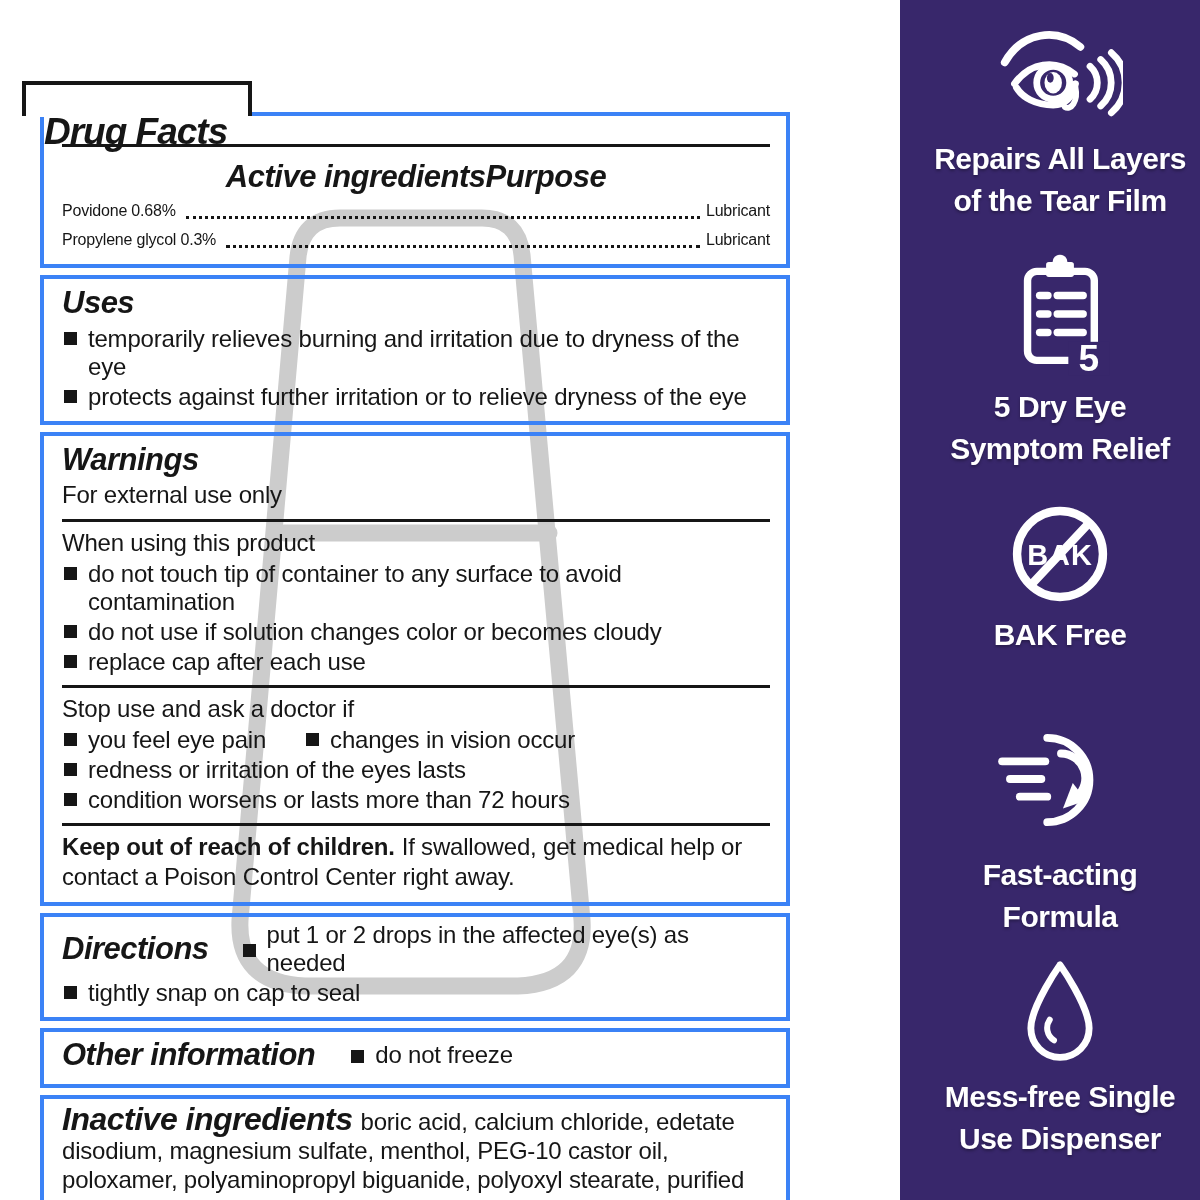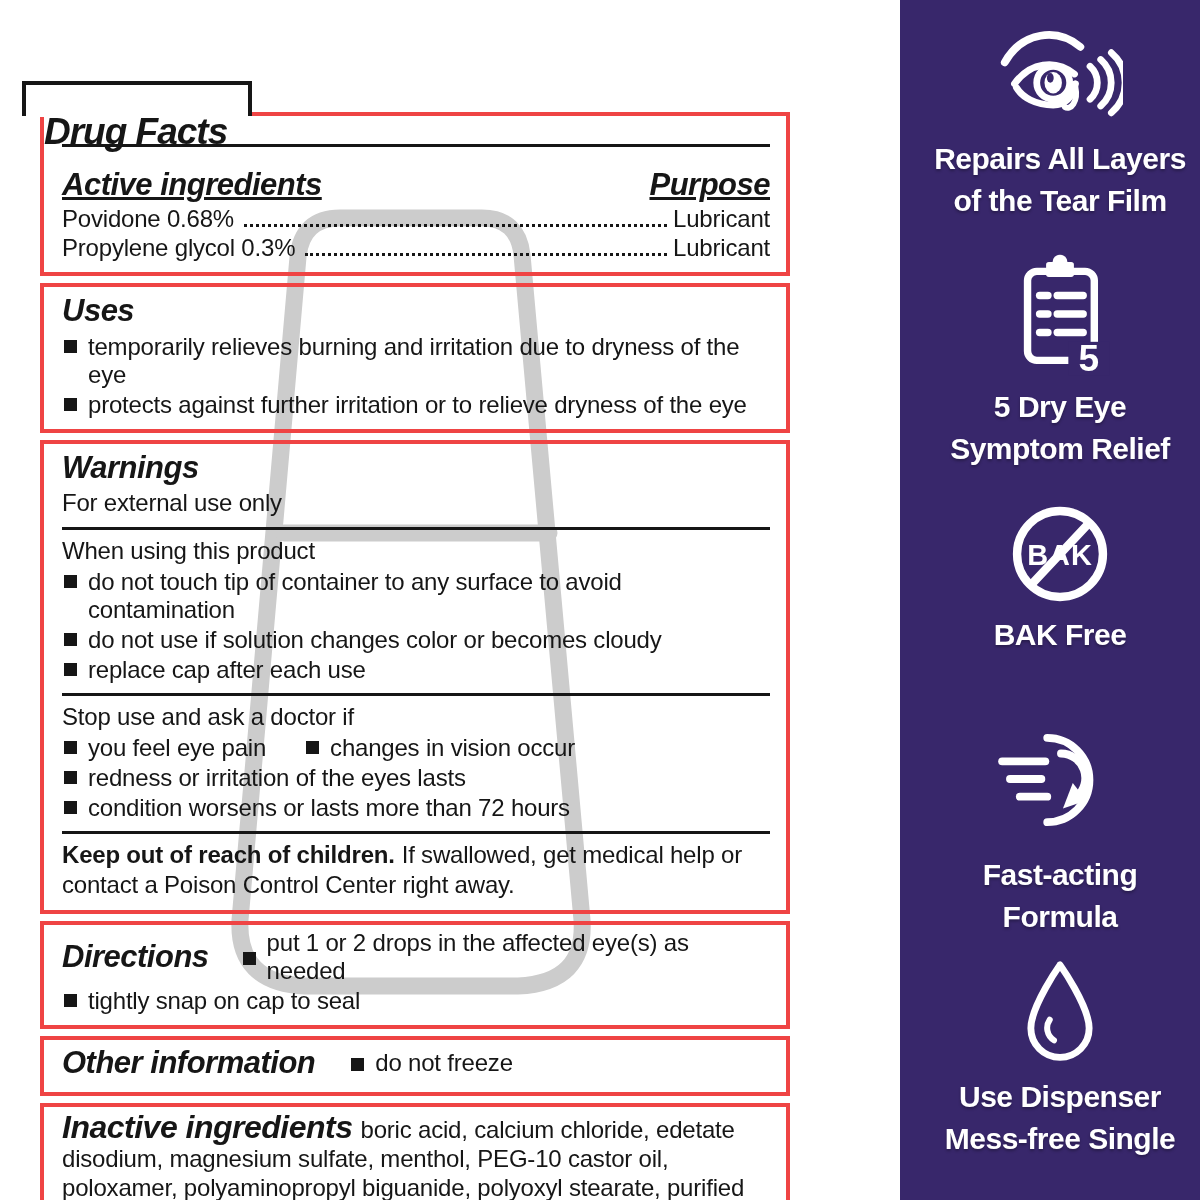--- a/index.html
+++ b/index.html
@@ -8,41 +8,41 @@
     background:#ffffff; color:#161616;
     font-family:"Liberation Sans", sans-serif;
   }
 
   
   .label { position:absolute; left:40px; top:85px; width:750px; }
   .wm { position:absolute; left:0; top:0; z-index:0; }
 
   .box {
     position:relative; z-index:1;
-    border:4px solid #ef4444; background:transparent;
+    border:4px solid #3b82f6; background:transparent;
     margin-bottom:7px; padding:4px 16px 10px 18px;
   }
   .box1 { margin-top:27px; padding-top:0; }
   .tab {
     position:absolute; top:-35px; left:-22px; width:222px; height:31px;
     border:4px solid #161616; border-bottom:none; background:#ffffff;
   }
   .tab-mask { position:absolute; top:-4px; left:-18px; width:222px; height:5px; background:#ffffff; }
   .title {
     position:absolute; top:-30px; left:0; z-index:2;
     font-style:italic; font-weight:bold; font-size:37px; line-height:42px; letter-spacing:-1px;
   }
   .rule { height:3px; background:#161616; margin-top:28px; }
   .hr2 { height:3px; background:#161616; margin:9px 0 6px; }
 
-  .heads { display:flex; justify-content:space-between; margin-top:19px;text-decoration:underline; }
+  .heads { display:flex; justify-content:center; margin-top:11px; }
   .h2i { font-style:italic; font-weight:bold; font-size:31px; line-height:38px; letter-spacing:-0.5px; }
   .h1i { font-style:italic; font-weight:bold; font-size:31px; line-height:40px; letter-spacing:-0.5px; }
 
-  .ing-row { display:flex; font-size:24px; line-height:29px; letter-spacing:-0.2px; }
+  .ing-row { display:flex; font-size:16px; line-height:29px; letter-spacing:-0.2px; }
   .dots { flex:1; border-bottom:3px dotted #161616; margin:0 6px 6px 10px; }
 
   .li { display:flex; font-size:24px; line-height:28px; margin-top:2px; letter-spacing:-0.2px; }
   .sq { width:13px; height:13px; background:#161616; flex:0 0 13px; margin:7px 11px 0 2px; }
   .sub { font-size:24px; font-weight:normal; line-height:30px; letter-spacing:-0.2px; }
   .para { font-size:24px; line-height:30px; margin:4px 0 0 0; letter-spacing:-0.2px; }
   .b { font-weight:bold; margin-right:7px; }
   .pair-gap { margin-left:38px; display:flex;justify-content:flex-end; }
 
   .inline-head { display:flex; align-items:center; }
@@ -250,18 +250,18 @@
       <div>Formula</div>
     </div>
   </div>
 
   <div class="sb-item sb5">
     <svg class="sb-icon" width="88" height="108" viewBox="0 0 100 126">
       <path d="M 50 8 C 50 8 16 56 16 82 A 34 34 0 0 0 84 82 C 84 56 50 8 50 8 Z" fill="none" stroke="#ffffff" stroke-width="8" stroke-linejoin="round"></path>
       <path d="M 38 72 A 17 17 0 0 0 43 96" fill="none" stroke="#ffffff" stroke-width="7" stroke-linecap="round"></path>
     </svg>
     <div class="sb-text">
+      <div>Mess-free Single</div>
       <div>Use Dispenser</div>
-      <div>Mess-free Single</div>
     </div>
   </div>
 
 </aside>
 
 </body></html>

